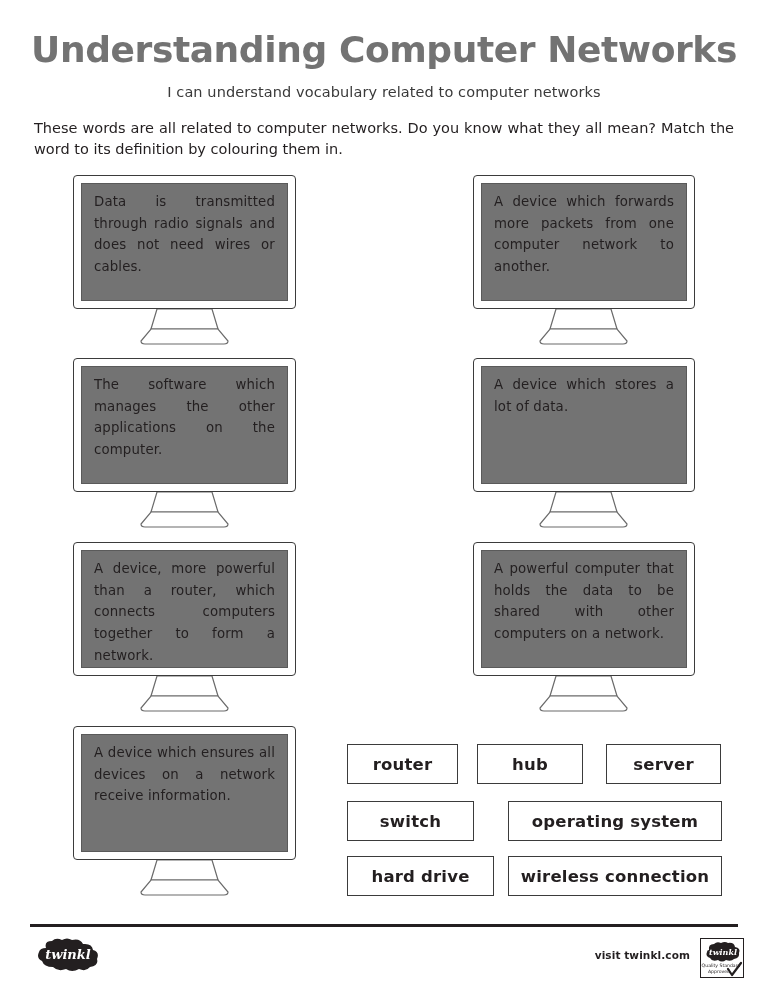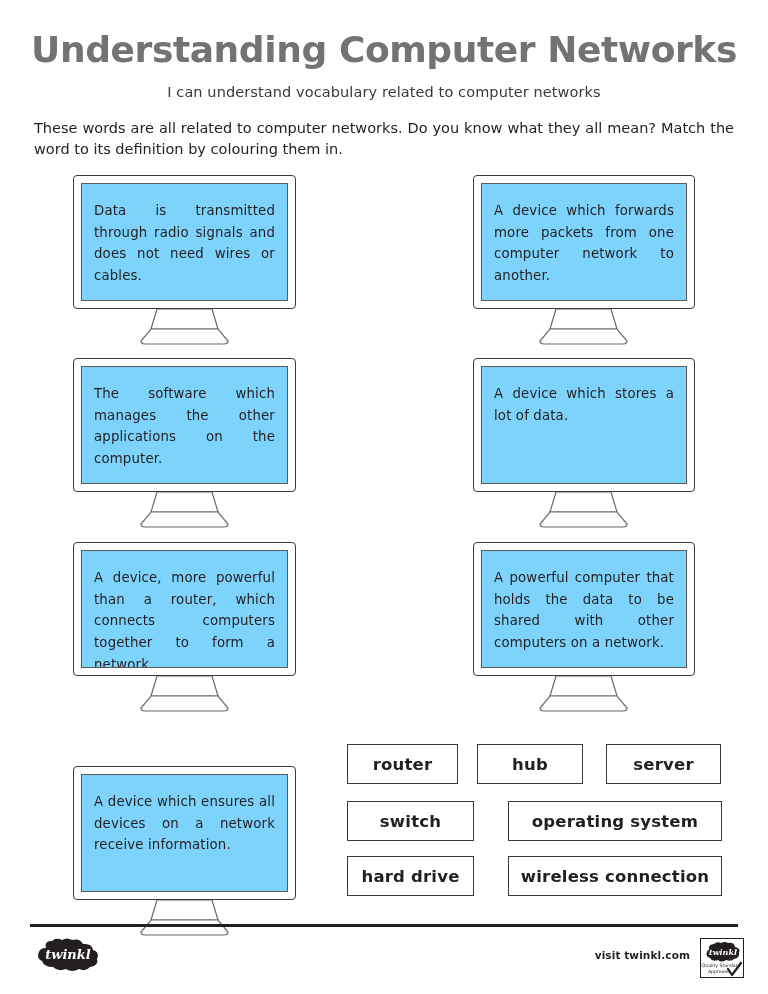--- a/index.html
+++ b/index.html
@@ -59,22 +59,22 @@
     width: 100%;
     border: 1.6px solid #3b3b3b;
     border-radius: 4px;
     background: #fff;
   }
   .monitor .screen {
     position: absolute;
     left: 7px; top: 7px;
     right: 7px; bottom: 7px;
     border: 1.2px solid #5a5a5a;
-    background: #7dd3fc;
-    padding: 16px 12px 8px 12px;
+    background: #737373;
+    padding: 7px 12px 8px 12px;
     overflow: hidden;
   }
   .monitor .defn {
     font-size: 13.3px;
     line-height: 1.63;
     color: #231f20;
     text-align: justify;
     text-align-last: left;
     margin: 0;
     letter-spacing: 0.15px;
@@ -210,21 +210,21 @@
       <div class="screen">
         <p class="defn">A powerful computer that holds the data to be shared with other computers on a network.</p>
       </div>
     </div>
     <svg class="stand" viewBox="0 0 222 36" width="222" height="36" style="position:absolute;left:0;top:134px;">
       <path d="M83 0 L138 0 L144 20 L77 20 Z" fill="#fff" stroke="#6a6a6a" stroke-width="1.2"></path>
       <path d="M77 20 L144 20 L154 32 Q154 35 150 35 L71 35 Q67 35 67 32 Z" fill="#fff" stroke="#6a6a6a" stroke-width="1.2"></path>
     </svg>
   </div>
 
-  <div class="monitor" style="left:73px; top:565px; width:223px; height:150px;margin-top:40px;">
+  <div class="monitor" style="left:73px; top:565px; width:223px; height:150px;">
     <div class="bezel" style="height:134px;">
       <div class="screen">
         <p class="defn">A device which ensures all devices on a network receive information.</p>
       </div>
     </div>
     <svg class="stand" viewBox="0 0 223 36" width="223" height="36" style="position:absolute;left:0;top:134px;">
       <path d="M84 0 L139 0 L145 20 L78 20 Z" fill="#fff" stroke="#6a6a6a" stroke-width="1.2"></path>
       <path d="M78 20 L145 20 L155 32 Q155 35 151 35 L72 35 Q68 35 68 32 Z" fill="#fff" stroke="#6a6a6a" stroke-width="1.2"></path>
     </svg>
   </div>
@@ -242,21 +242,21 @@
   </div>
 
   <div class="word-card" style="left:347px; top:640px; width:127px; height:40px;">
     <span>switch</span>
   </div>
 
   <div class="word-card" style="left:508px; top:640px; width:214px; height:40px;">
     <span>operating system</span>
   </div>
 
-  <div class="word-card" style="left:347px; top:695px; width:127px; height:40px;text-align:center;">
+  <div class="word-card" style="left:347px; top:695px; width:147px; height:40px;text-align:center;">
     <span>hard drive</span>
   </div>
 
   <div class="word-card" style="left:508px; top:695px; width:214px; height:40px;">
     <span>wireless connection</span>
   </div>
 
 </div>
 
 <div class="footer">

